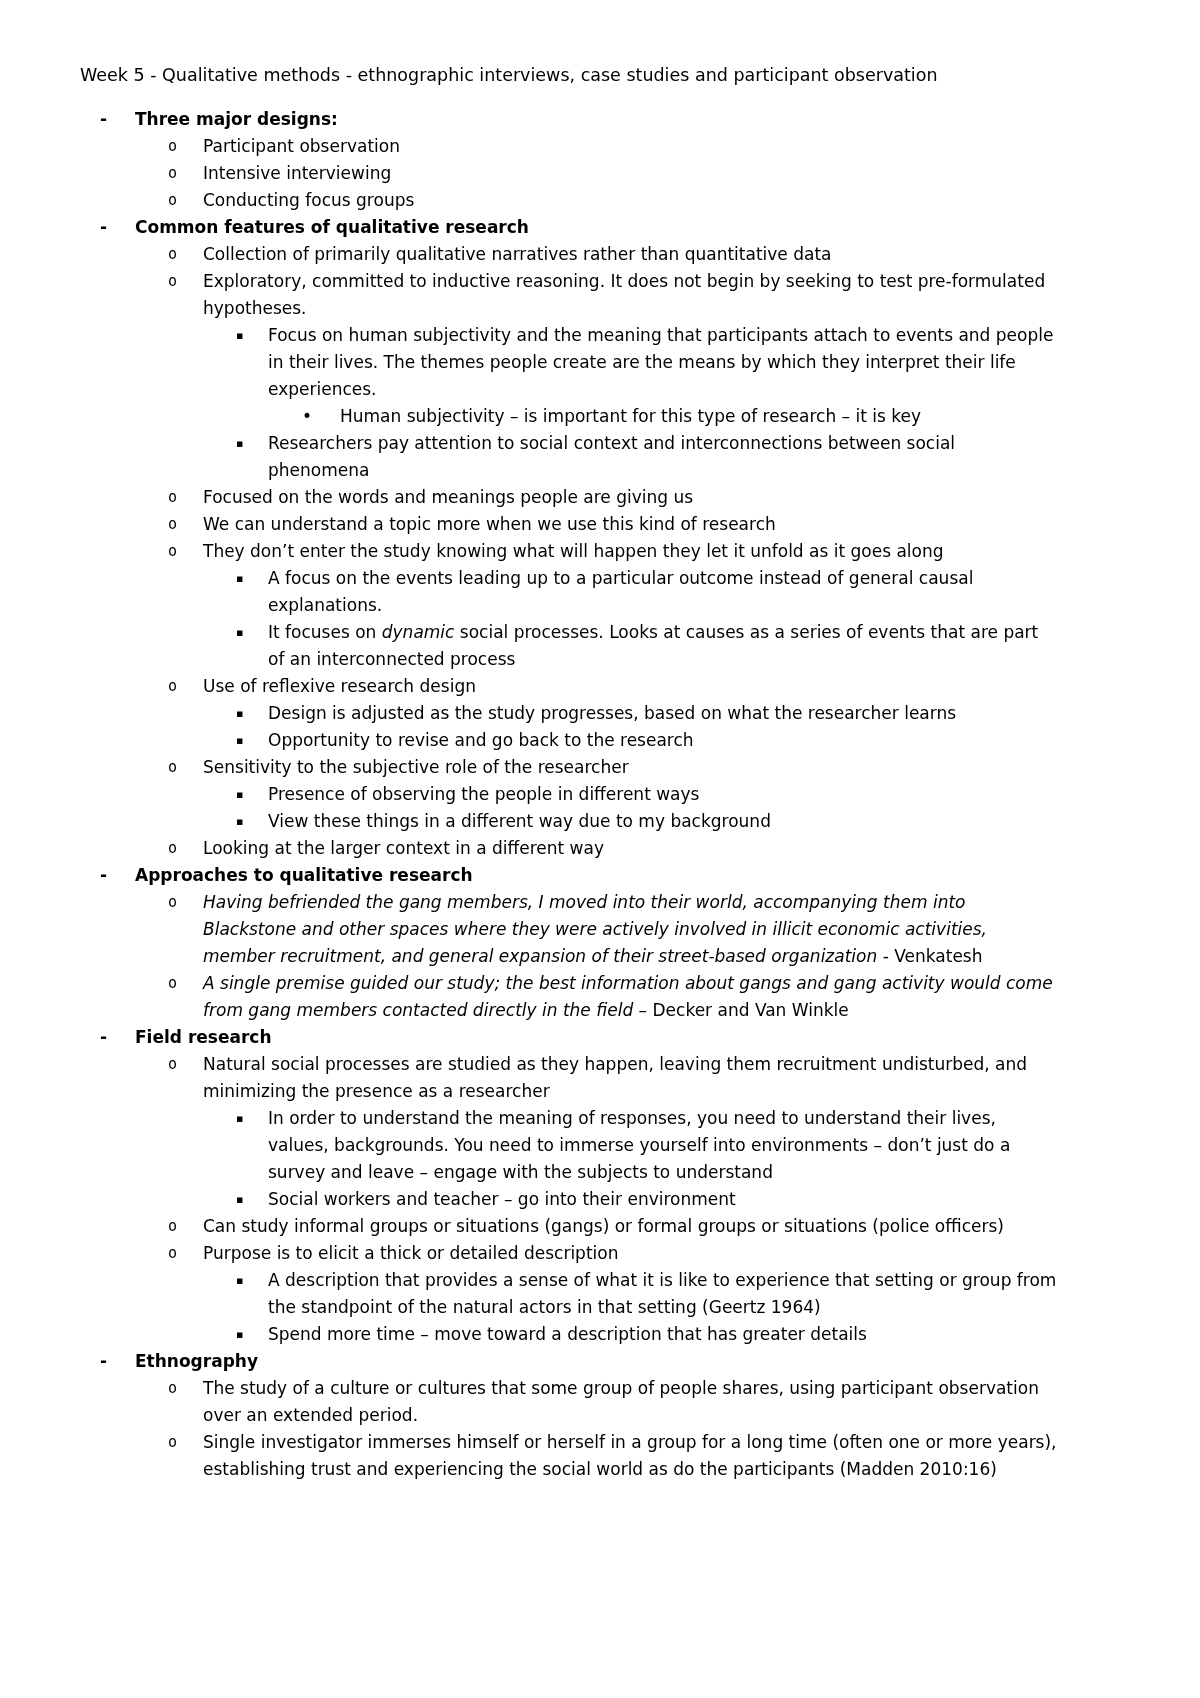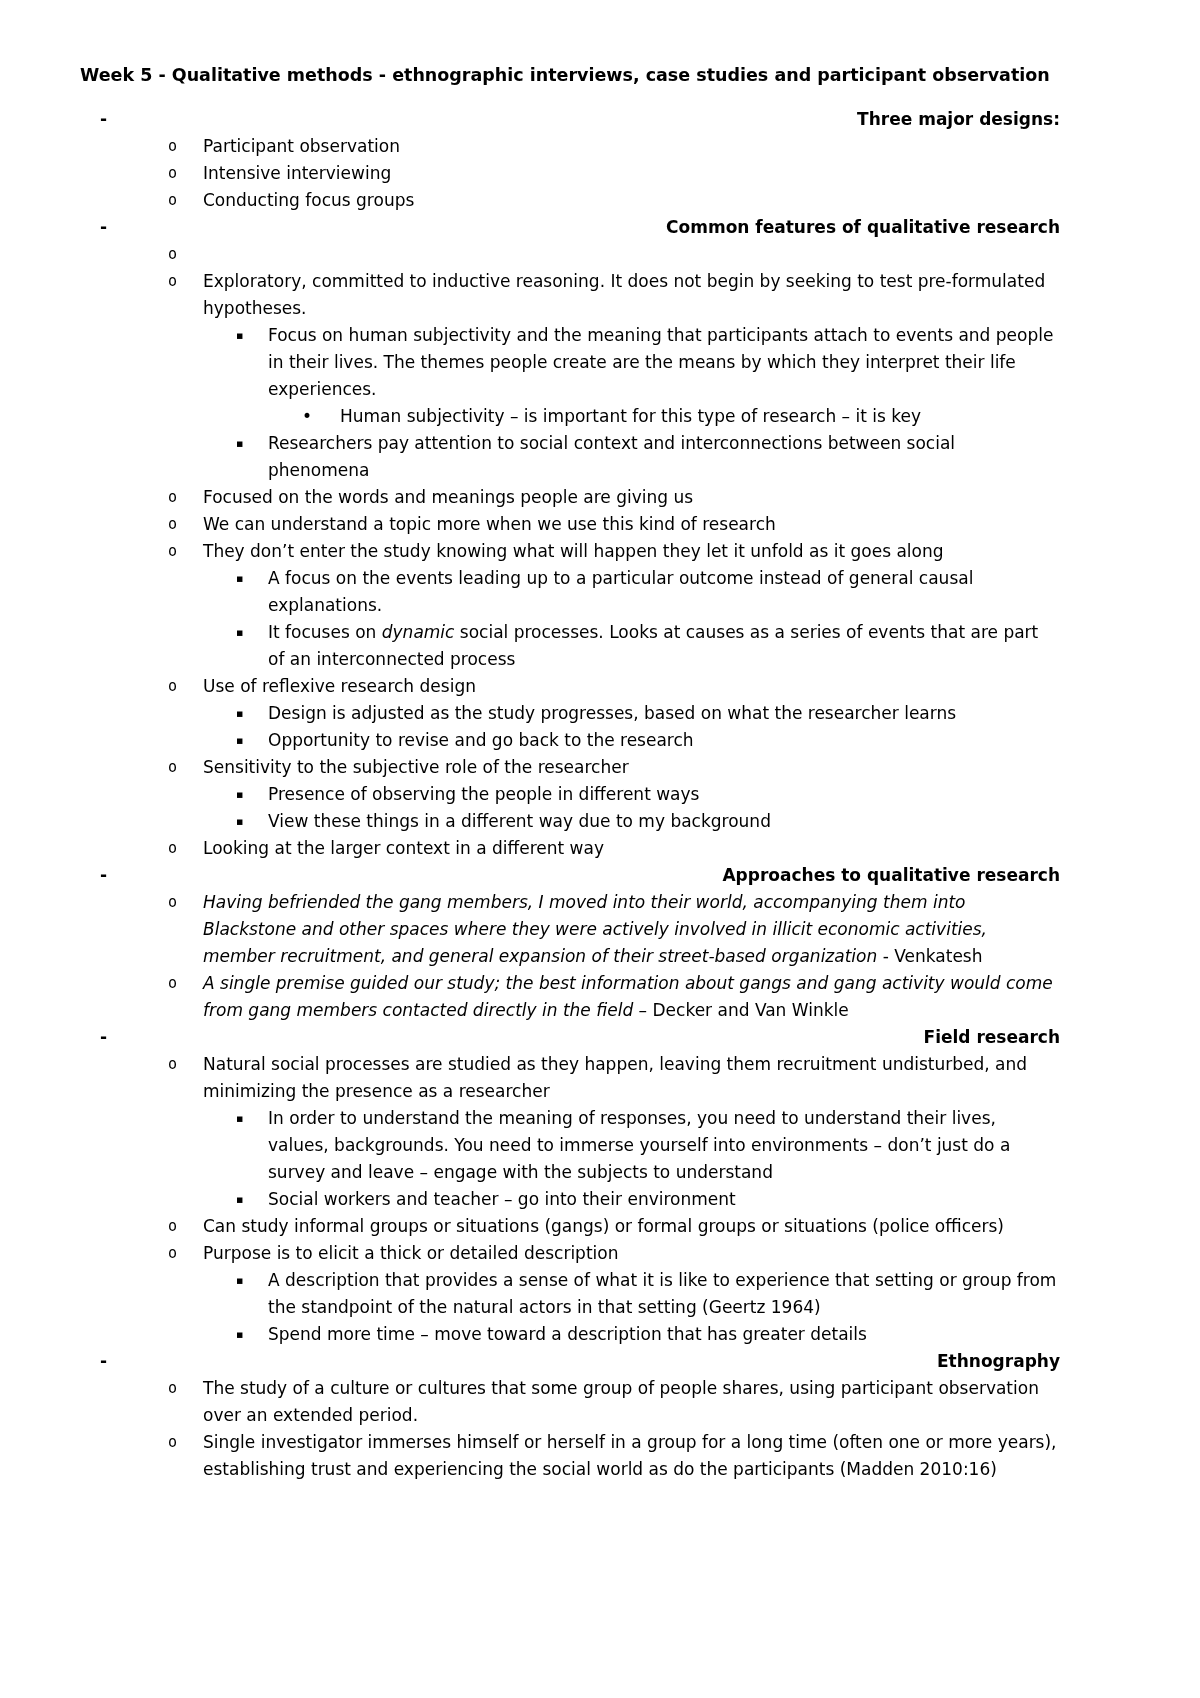--- a/index.html
+++ b/index.html
@@ -10,30 +10,30 @@
     font-family: "DejaVu Sans", "Liberation Sans", sans-serif;
   }
   .page {
     width: 1200px;
     min-height: 1698px;
     box-sizing: border-box;
     padding: 62px 140px 60px 80px;
     background: #ffffff;
   }
   .doc-title {
-    font-weight: bold;
+    font-weight: normal;
     font-size: 17.5px;
     line-height: 27px;
     margin: 0 0 17px 0;
   }
   .notes-list { font-size: 17px; line-height: 27px; }
   .item { display: flex; align-items: flex-start; }
   .item .marker { flex: none; }
   .item .text { flex: 1 1 auto; min-width: 0; }
-  .bold { font-weight: bold; text-align: right; }
+  .bold { font-weight: bold; }
   .italic { font-style: italic; text-align: center; }
 
   .lvl1 { padding-left: 20px; }
   .lvl1 .marker { width: 35px; font-weight: bold; }
   .lvl2 { padding-left: 88px; }
   .lvl2 .marker { width: 35px; font-family: "DejaVu Sans Mono", monospace; font-size: 15px; line-height: 27px; }
   .lvl3 { padding-left: 156px; }
   .lvl3 .marker { width: 32px; font-size: 11px; line-height: 27px; }
   .lvl4 { padding-left: 222px; }
   .lvl4 .marker { width: 38px; font-size: 17px; }
@@ -59,20 +59,21 @@
       <div class="item lvl2">
         <span class="marker">o</span>
         <span class="text">Conducting focus groups</span>
       </div>
       <div class="item lvl1">
         <span class="marker">-</span>
         <span class="text bold">Common features of qualitative research</span>
       </div>
       <div class="item lvl2">
         <span class="marker">o</span>
+        <span class="text">Collection of primarily qualitative narratives rather than quantitative data</span>
       </div>
       <div class="item lvl2">
         <span class="marker">o</span>
         <span class="text">Exploratory, committed to inductive reasoning. It does not begin by seeking to test pre-formulated hypotheses.</span>
       </div>
       <div class="item lvl3">
         <span class="marker">▪</span>
         <span class="text">Focus on human subjectivity and the meaning that participants attach to events and people in their lives.  The themes people create are the means by which they interpret their life experiences.</span>
       </div>
       <div class="item lvl4">

